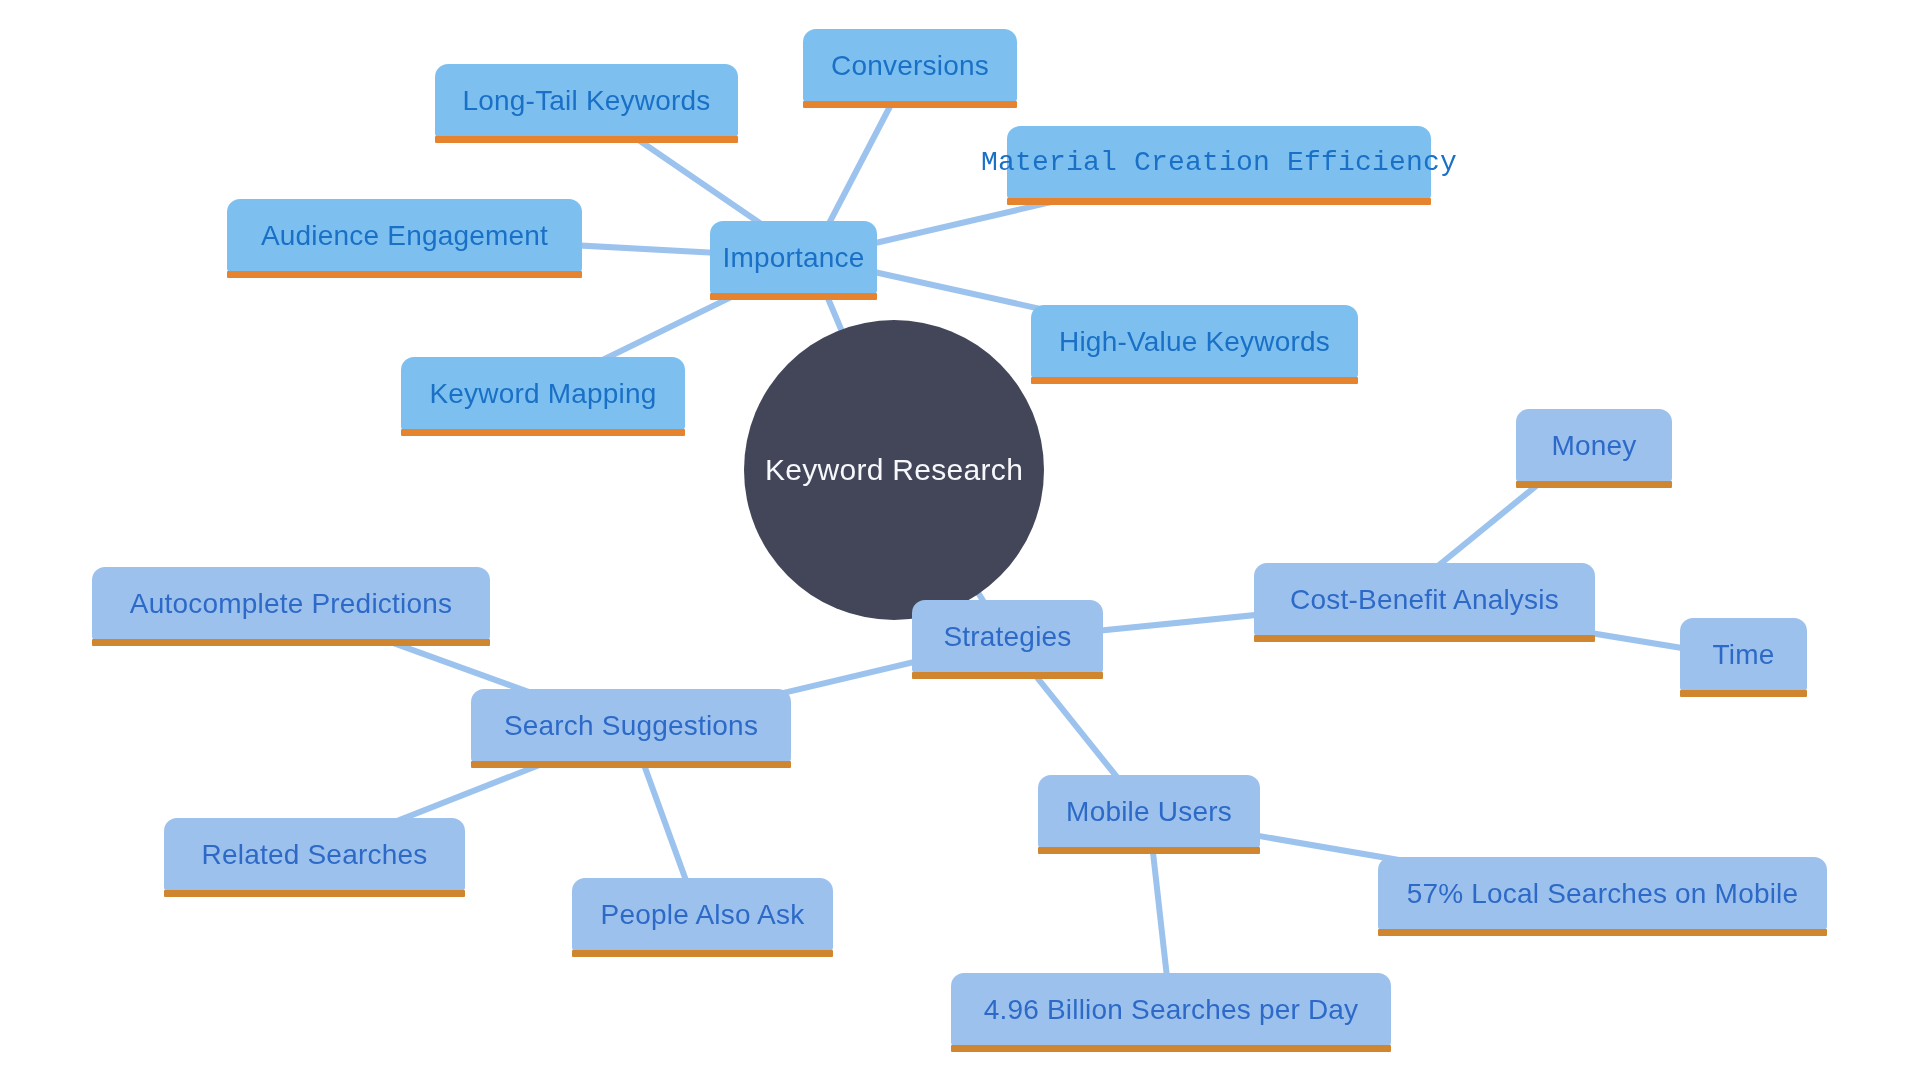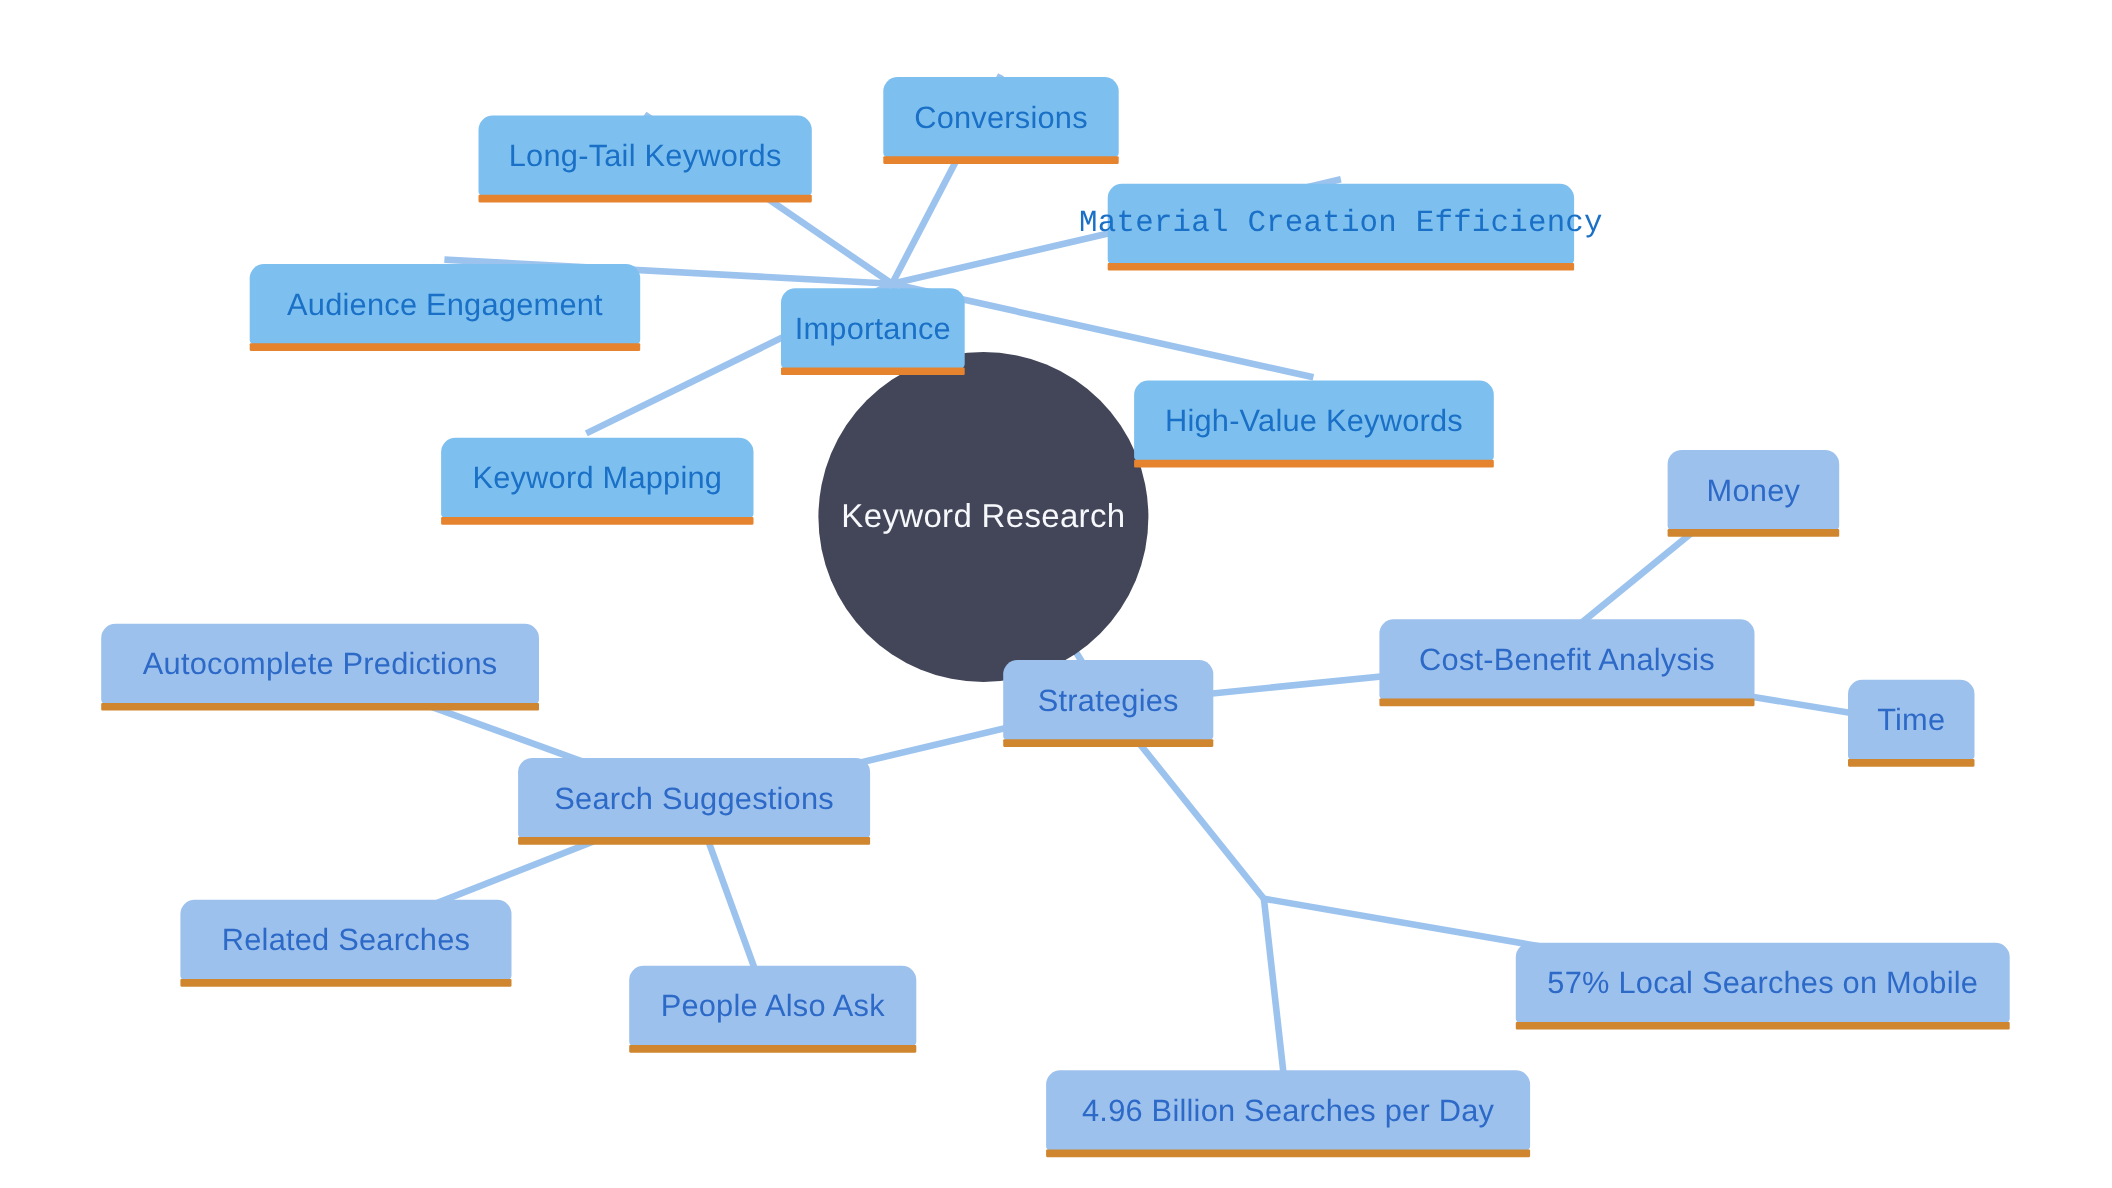--- a/index.html
+++ b/index.html
@@ -19,21 +19,21 @@
   .stage{position:relative;width:1920px;height:1080px;background:var(--background);overflow:hidden;}
   .edge-layer{position:absolute;left:0;top:0;width:1920px;height:1080px;z-index:0;}
   .edge{stroke:var(--edge);stroke-width:6;fill:none;}
   .node{position:absolute;z-index:1;cursor:pointer;}
   .node .body{
     height:73px;display:flex;align-items:center;justify-content:center;
     border-radius:13px 13px 4px 4px;
   }
   .node .lbl{font-size:28px;letter-spacing:.2px;white-space:nowrap;}
   .node .bar{height:7px;margin-top:-1px;border-radius:1px;}
-  .node.sky .body{background:var(--importance-fill);margin-top:41px;}
+  .node.sky .body{background:var(--importance-fill);}
   .node.sky .lbl{color:var(--importance-text);}
   .node.sky .bar{background:var(--importance-accent);}
   .node.peri .body{background:var(--strategies-fill);}
   .node.peri .lbl{color:var(--strategies-text);}
   .node.peri .bar{background:var(--strategies-accent);}
   .center-node{
     position:absolute;left:744px;top:320px;width:300px;height:300px;border-radius:50%;
     background:var(--center-fill);display:flex;align-items:center;justify-content:center;
     z-index:1;cursor:pointer;
   }
@@ -132,21 +132,21 @@
     <div class="bar"></div>
   </div>
 
   <div class="node peri" style="left:1225px;top:563px;width:341px;padding-left:29px;">
     <div class="body">
         <span class="lbl">Cost-Benefit Analysis</span>
       </div>
     <div class="bar"></div>
   </div>
 
-  <div class="node peri" style="left:1680px;top:618px;width:115px;">
+  <div class="node peri" style="left:1680px;top:618px;width:127px;">
     <div class="body">
         <span class="lbl">Time</span>
       </div>
     <div class="bar"></div>
   </div>
 
   <div class="node peri" style="left:92px;top:567px;width:398px;">
     <div class="body">
         <span class="lbl">Autocomplete Predictions</span>
       </div>
@@ -167,20 +167,26 @@
     <div class="bar"></div>
   </div>
 
   <div class="node peri" style="left:572px;top:878px;width:261px;">
     <div class="body">
         <span class="lbl">People Also Ask</span>
       </div>
     <div class="bar"></div>
   </div>
 
+  <div class="node peri" style="left:1038px;top:775px;width:222px;">
+    <div class="body">
+        <span class="lbl">Mobile Users</span>
+      </div>
+    <div class="bar"></div>
+  </div>
 
   <div class="node peri" style="left:1378px;top:857px;width:449px;">
     <div class="body">
         <span class="lbl">57% Local Searches on Mobile</span>
       </div>
     <div class="bar"></div>
   </div>
 
   <div class="node peri" style="left:951px;top:973px;width:440px;">
     <div class="body">

